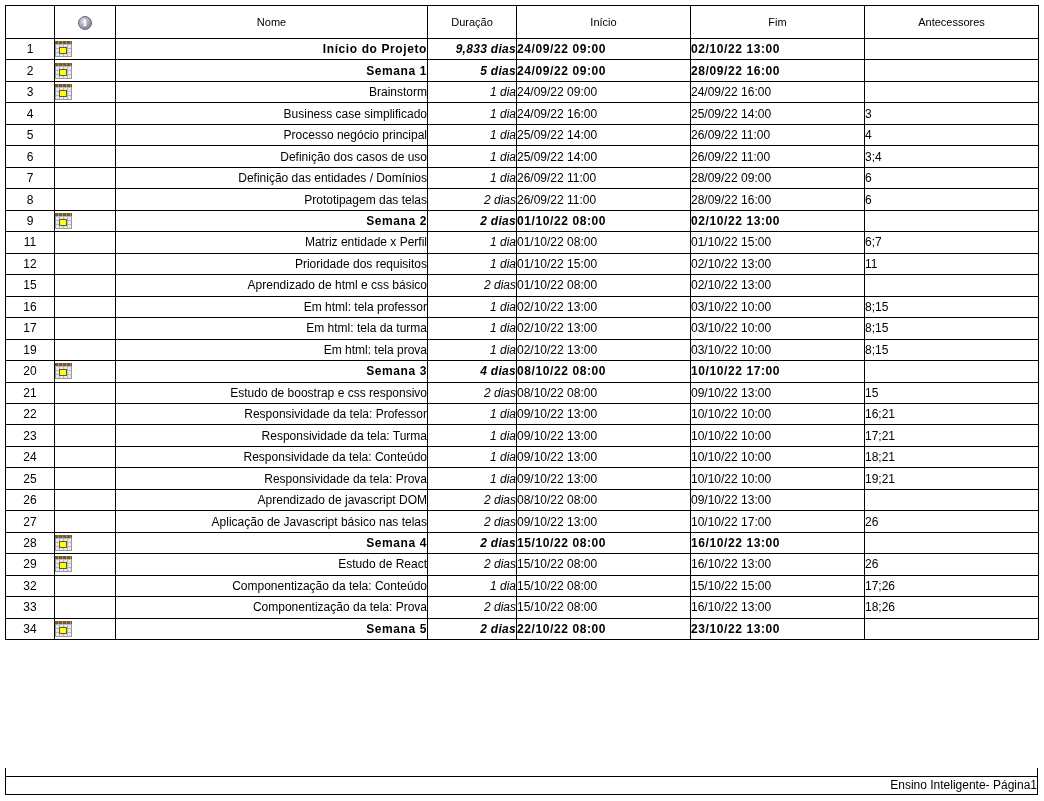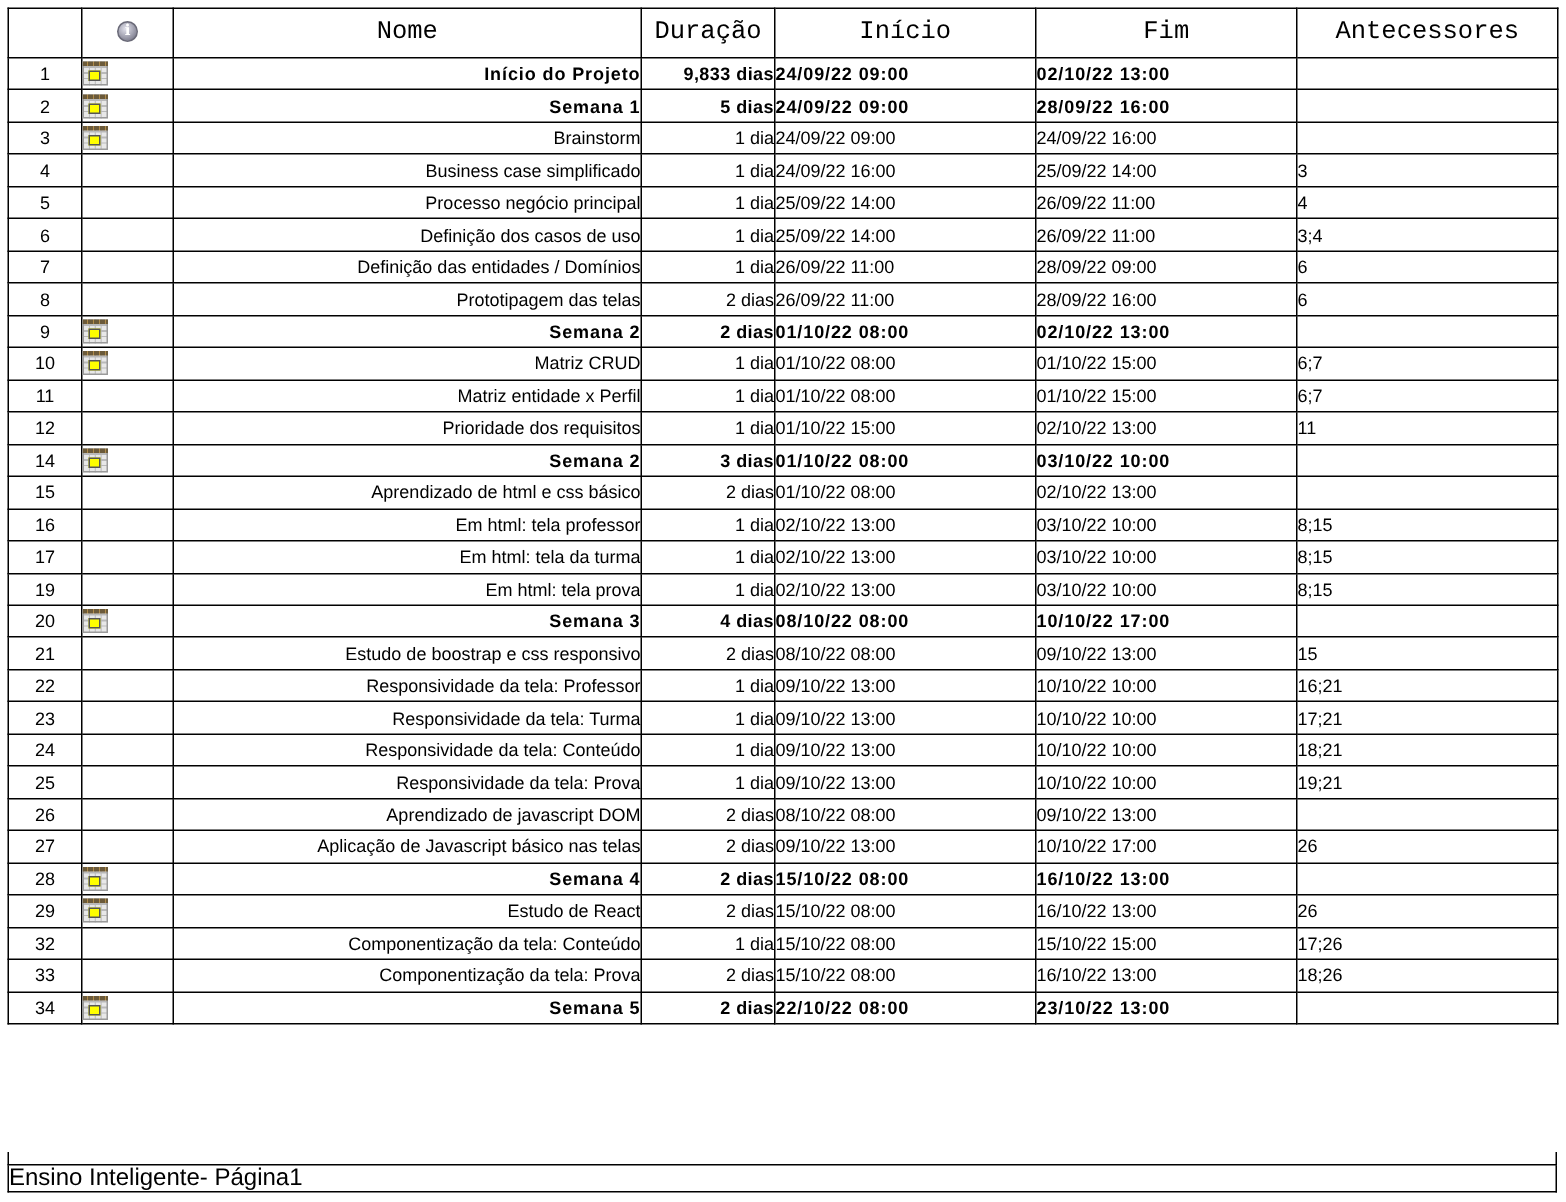--- a/index.html
+++ b/index.html
@@ -2,28 +2,28 @@
 <html><head>
   <meta charset="utf-8">
   <style>
     html, body { margin: 0; padding: 0; background: #ffffff; }
     body { width: 1044px; height: 801px; position: relative; overflow: hidden;
            font-family: "Liberation Sans", sans-serif; color: #000; }
     .sheet { position: absolute; left: 5px; top: 5px; width: 1033px; }
     table.grid { border-collapse: collapse; table-layout: fixed; width: 1033px; }
     table.grid th, table.grid td { border: 1px solid #000; padding: 0; height: 20.47px;
       font-size: 12px; line-height: 14px; white-space: nowrap; overflow: hidden; }
-    table.grid thead th { height: 32px; font-weight: normal; text-align: center; font-size: 17px; font-family: Liberation Mono, monospace; }
+    table.grid thead th { height: 32px; font-weight: normal; text-align: center; font-size: 11px; }
     col.c-id { width: 49px; } col.c-ic { width: 61px; } col.c-name { width: 312px; }
     col.c-dur { width: 89px; } col.c-ini { width: 174px; } col.c-fim { width: 174px; }
     col.c-ant { width: 174px; }
     td.id { text-align: center; }
     td.ic { text-align: left; padding-left: 5px; }
     td.name { text-align: right; }
-    td.dur { text-align: right; padding-right: 2px; }
+    td.dur { text-align: right; padding-right: 2px; font-style: italic; }
     td.ini, td.fim, td.ant { text-align: left; padding-left: 2px; }
     tr.summary td.name, tr.summary td.dur, tr.summary td.ini, tr.summary td.fim {
       font-weight: bold; letter-spacing: 0.6px; }
     tr.summary td.dur { letter-spacing: 0.3px; }
     .lvl0 { padding-left: 13px !important; }
     .lvl1 { padding-left: 24px !important; }
     .lvl2 { padding-left: 34px !important; }
     .cal-icon { display: inline-block; width: 17px; height: 16px; position: relative;
       vertical-align: middle; background:
         repeating-linear-gradient(90deg, transparent 0 3px, #b9b9b9 3px 4px),
@@ -35,21 +35,21 @@
       background: #ffff00; border: 1px solid #555; box-sizing: border-box; }
     .info-icon { display: inline-block; width: 14px; height: 14px; border-radius: 50%;
       background: radial-gradient(circle at 40% 35%, #e4e4ee, #8a8a9a 70%, #6a6a78);
       border: 1px solid #6a6a78; box-sizing: border-box; position: relative; vertical-align: middle; }
     .info-icon::after { content: "i"; position: absolute; left: 0; right: 0; top: -1px; text-align: center;
       font-size: 10px; color: #fff; font-family: "DejaVu Serif", serif; font-weight: bold; }
     .spacer { position: absolute; left: 5px; top: 768px; width: 1031px; height: 8px;
       border-left: 1px solid #000; border-right: 1px solid #000; border-bottom: 1px solid #000; }
     .footer { position: absolute; left: 5px; top: 777px; width: 1031px; height: 17px;
       border-left: 1px solid #000; border-right: 1px solid #000; border-bottom: 1px solid #000;
-      text-align: left; font-size: 16px; line-height: 17px; }
+      text-align: right; font-size: 12px; line-height: 17px; }
   </style>
 </head>
 <body>
 
 <div class="sheet">
   <table class="grid">
     <colgroup>
       <col class="c-id">
         <col class="c-ic">
         <col class="c-name">
@@ -147,54 +147,36 @@
         <tr class="summary">
     <td class="id">9</td>
     <td class="ic"><span class="cal-icon"></span></td>
     <td class="name lvl1">Semana 2</td>
     <td class="dur">2 dias</td>
     <td class="ini">01/10/22 08:00</td>
     <td class="fim">02/10/22 13:00</td>
     <td class="ant"></td>
   </tr>
         <tr>
-    <td class="id">10</td>
-    <td class="ic"><span class="cal-icon"></span></td>
-    <td class="name lvl2">Matriz CRUD</td>
+    <td class="id">11</td>
+    <td class="ic"></td>
+    <td class="name lvl2">Matriz entidade x Perfil</td>
     <td class="dur">1 dia</td>
     <td class="ini">01/10/22 08:00</td>
     <td class="fim">01/10/22 15:00</td>
     <td class="ant">6;7</td>
   </tr>
         <tr>
-    <td class="id">11</td>
-    <td class="ic"></td>
-    <td class="name lvl2">Matriz entidade x Perfil</td>
-    <td class="dur">1 dia</td>
-    <td class="ini">01/10/22 08:00</td>
-    <td class="fim">01/10/22 15:00</td>
-    <td class="ant">6;7</td>
-  </tr>
-        <tr>
     <td class="id">12</td>
     <td class="ic"></td>
     <td class="name lvl2">Prioridade dos requisitos</td>
     <td class="dur">1 dia</td>
     <td class="ini">01/10/22 15:00</td>
     <td class="fim">02/10/22 13:00</td>
     <td class="ant">11</td>
-  </tr>
-        <tr class="summary">
-    <td class="id">14</td>
-    <td class="ic"><span class="cal-icon"></span></td>
-    <td class="name lvl1">Semana 2</td>
-    <td class="dur">3 dias</td>
-    <td class="ini">01/10/22 08:00</td>
-    <td class="fim">03/10/22 10:00</td>
-    <td class="ant"></td>
   </tr>
         <tr>
     <td class="id">15</td>
     <td class="ic"></td>
     <td class="name lvl2">Aprendizado de html e css básico</td>
     <td class="dur">2 dias</td>
     <td class="ini">01/10/22 08:00</td>
     <td class="fim">02/10/22 13:00</td>
     <td class="ant"></td>
   </tr>

